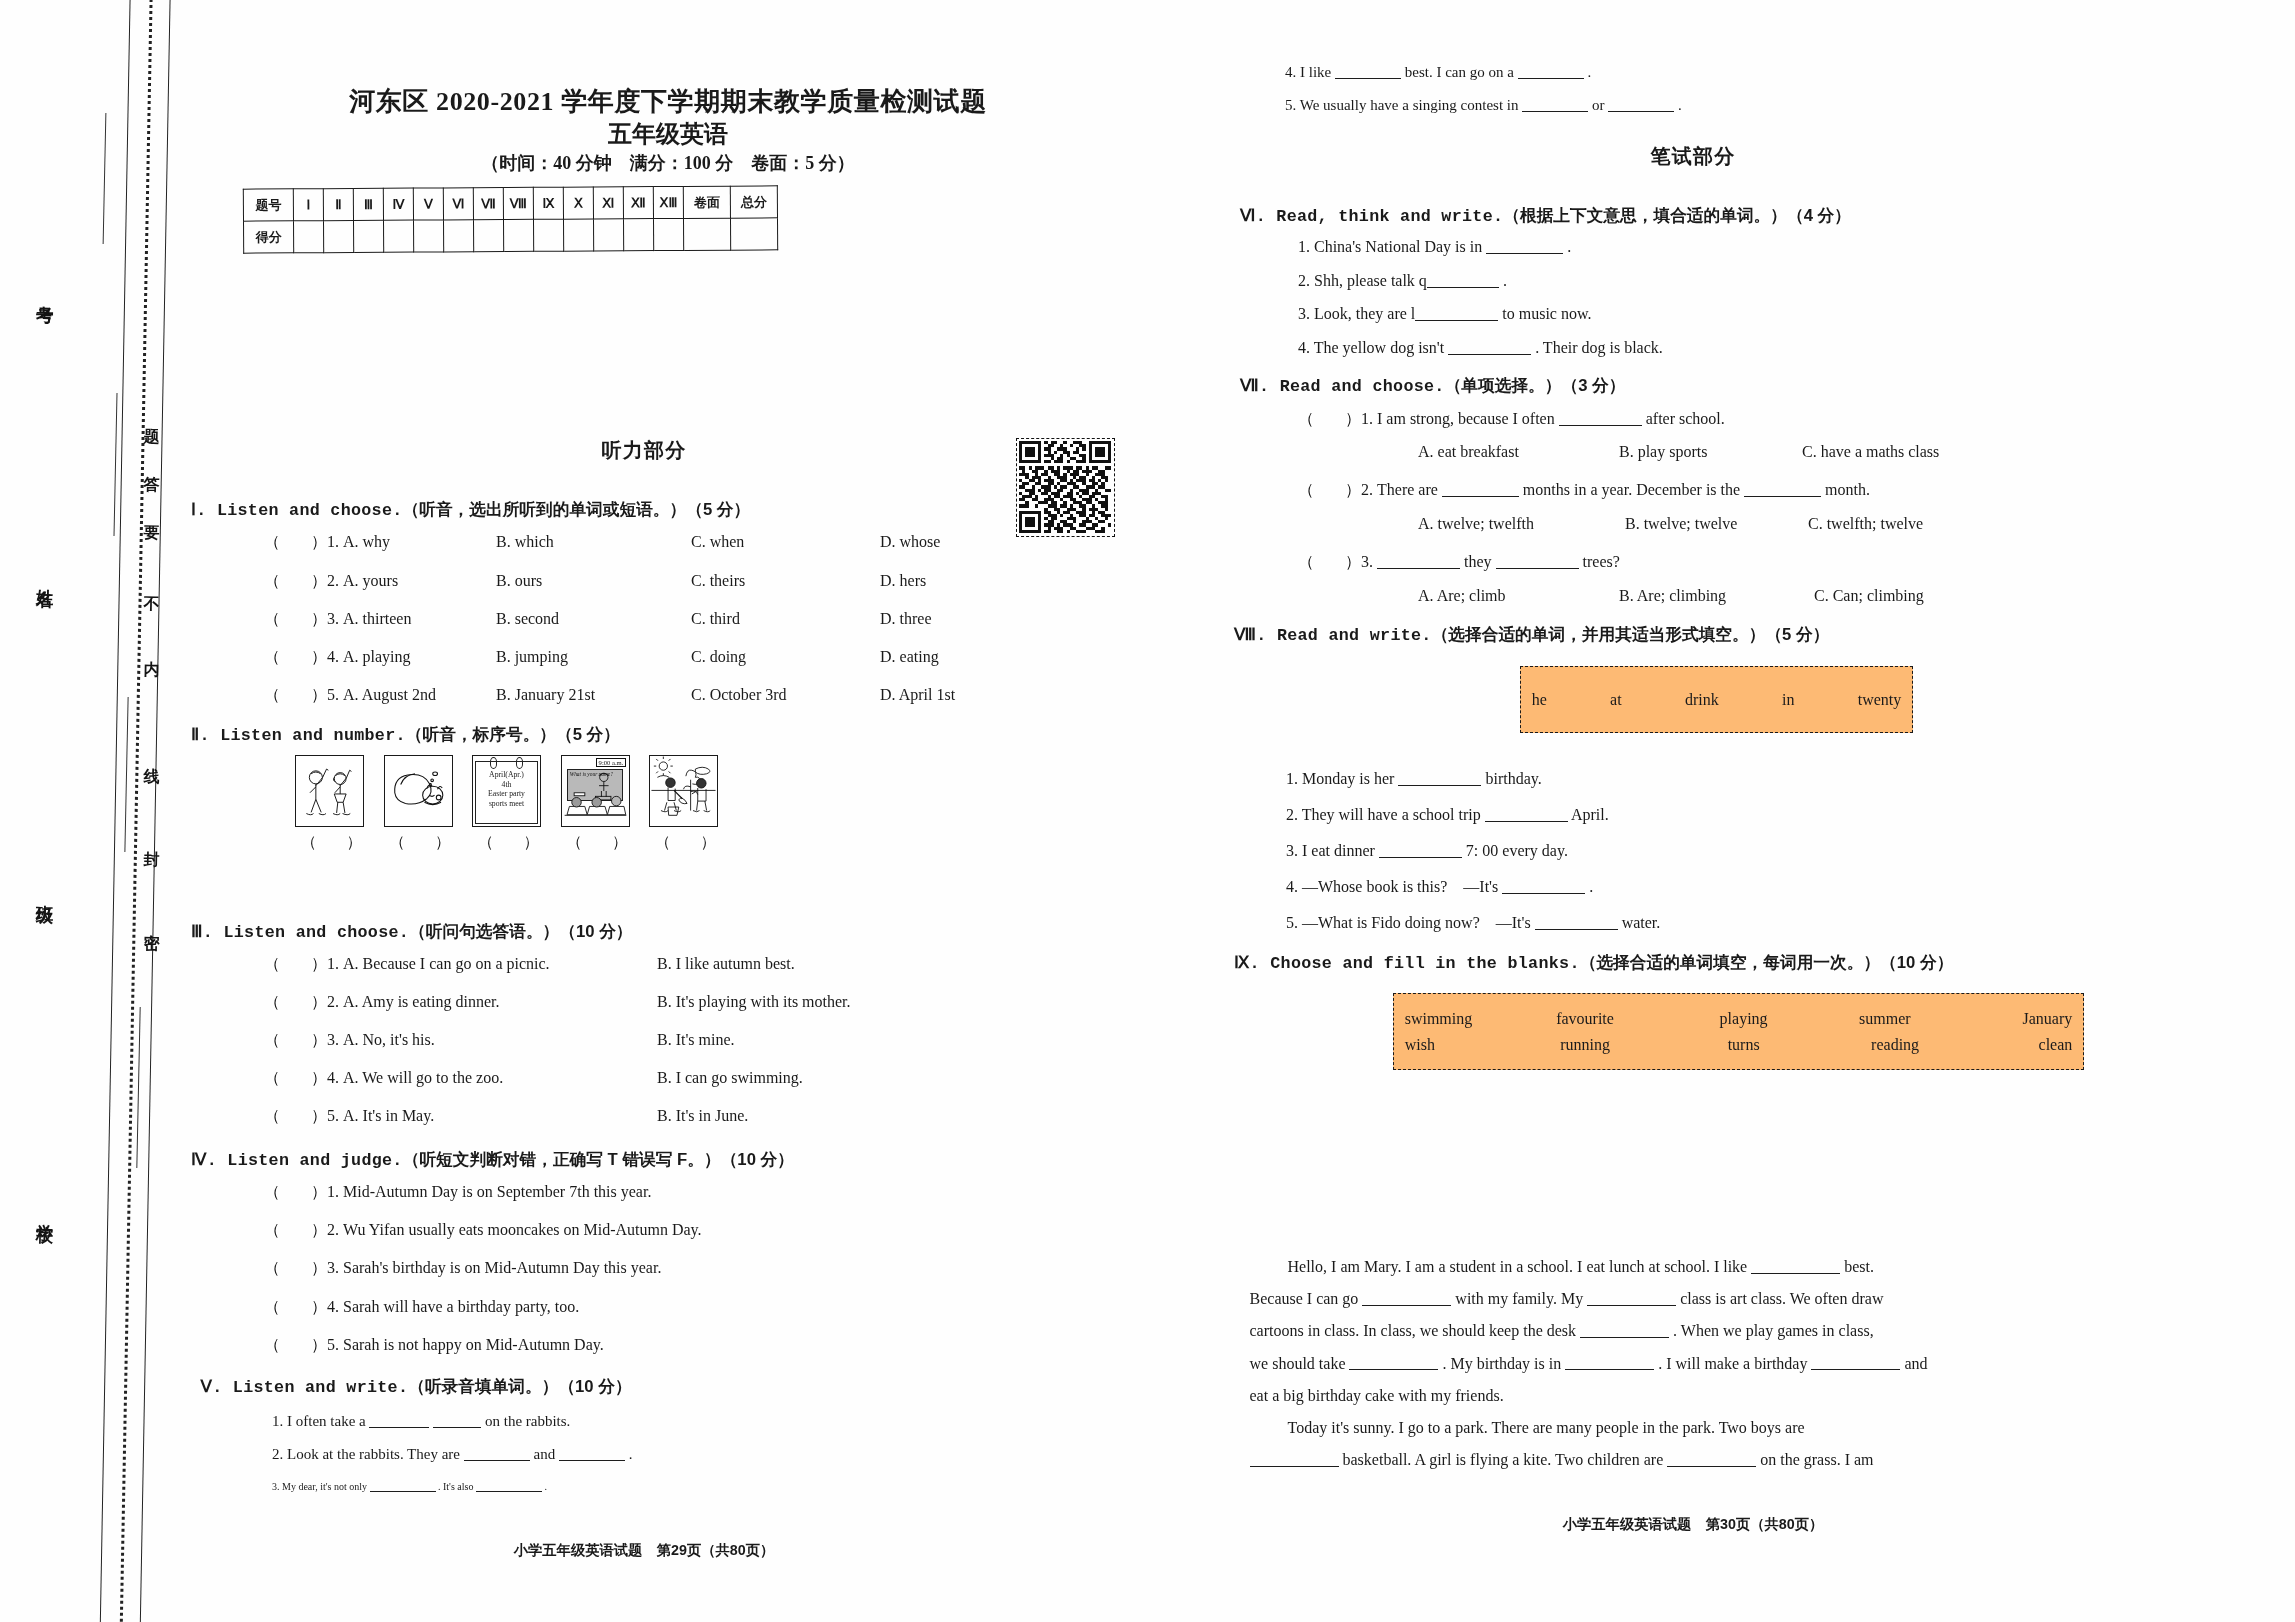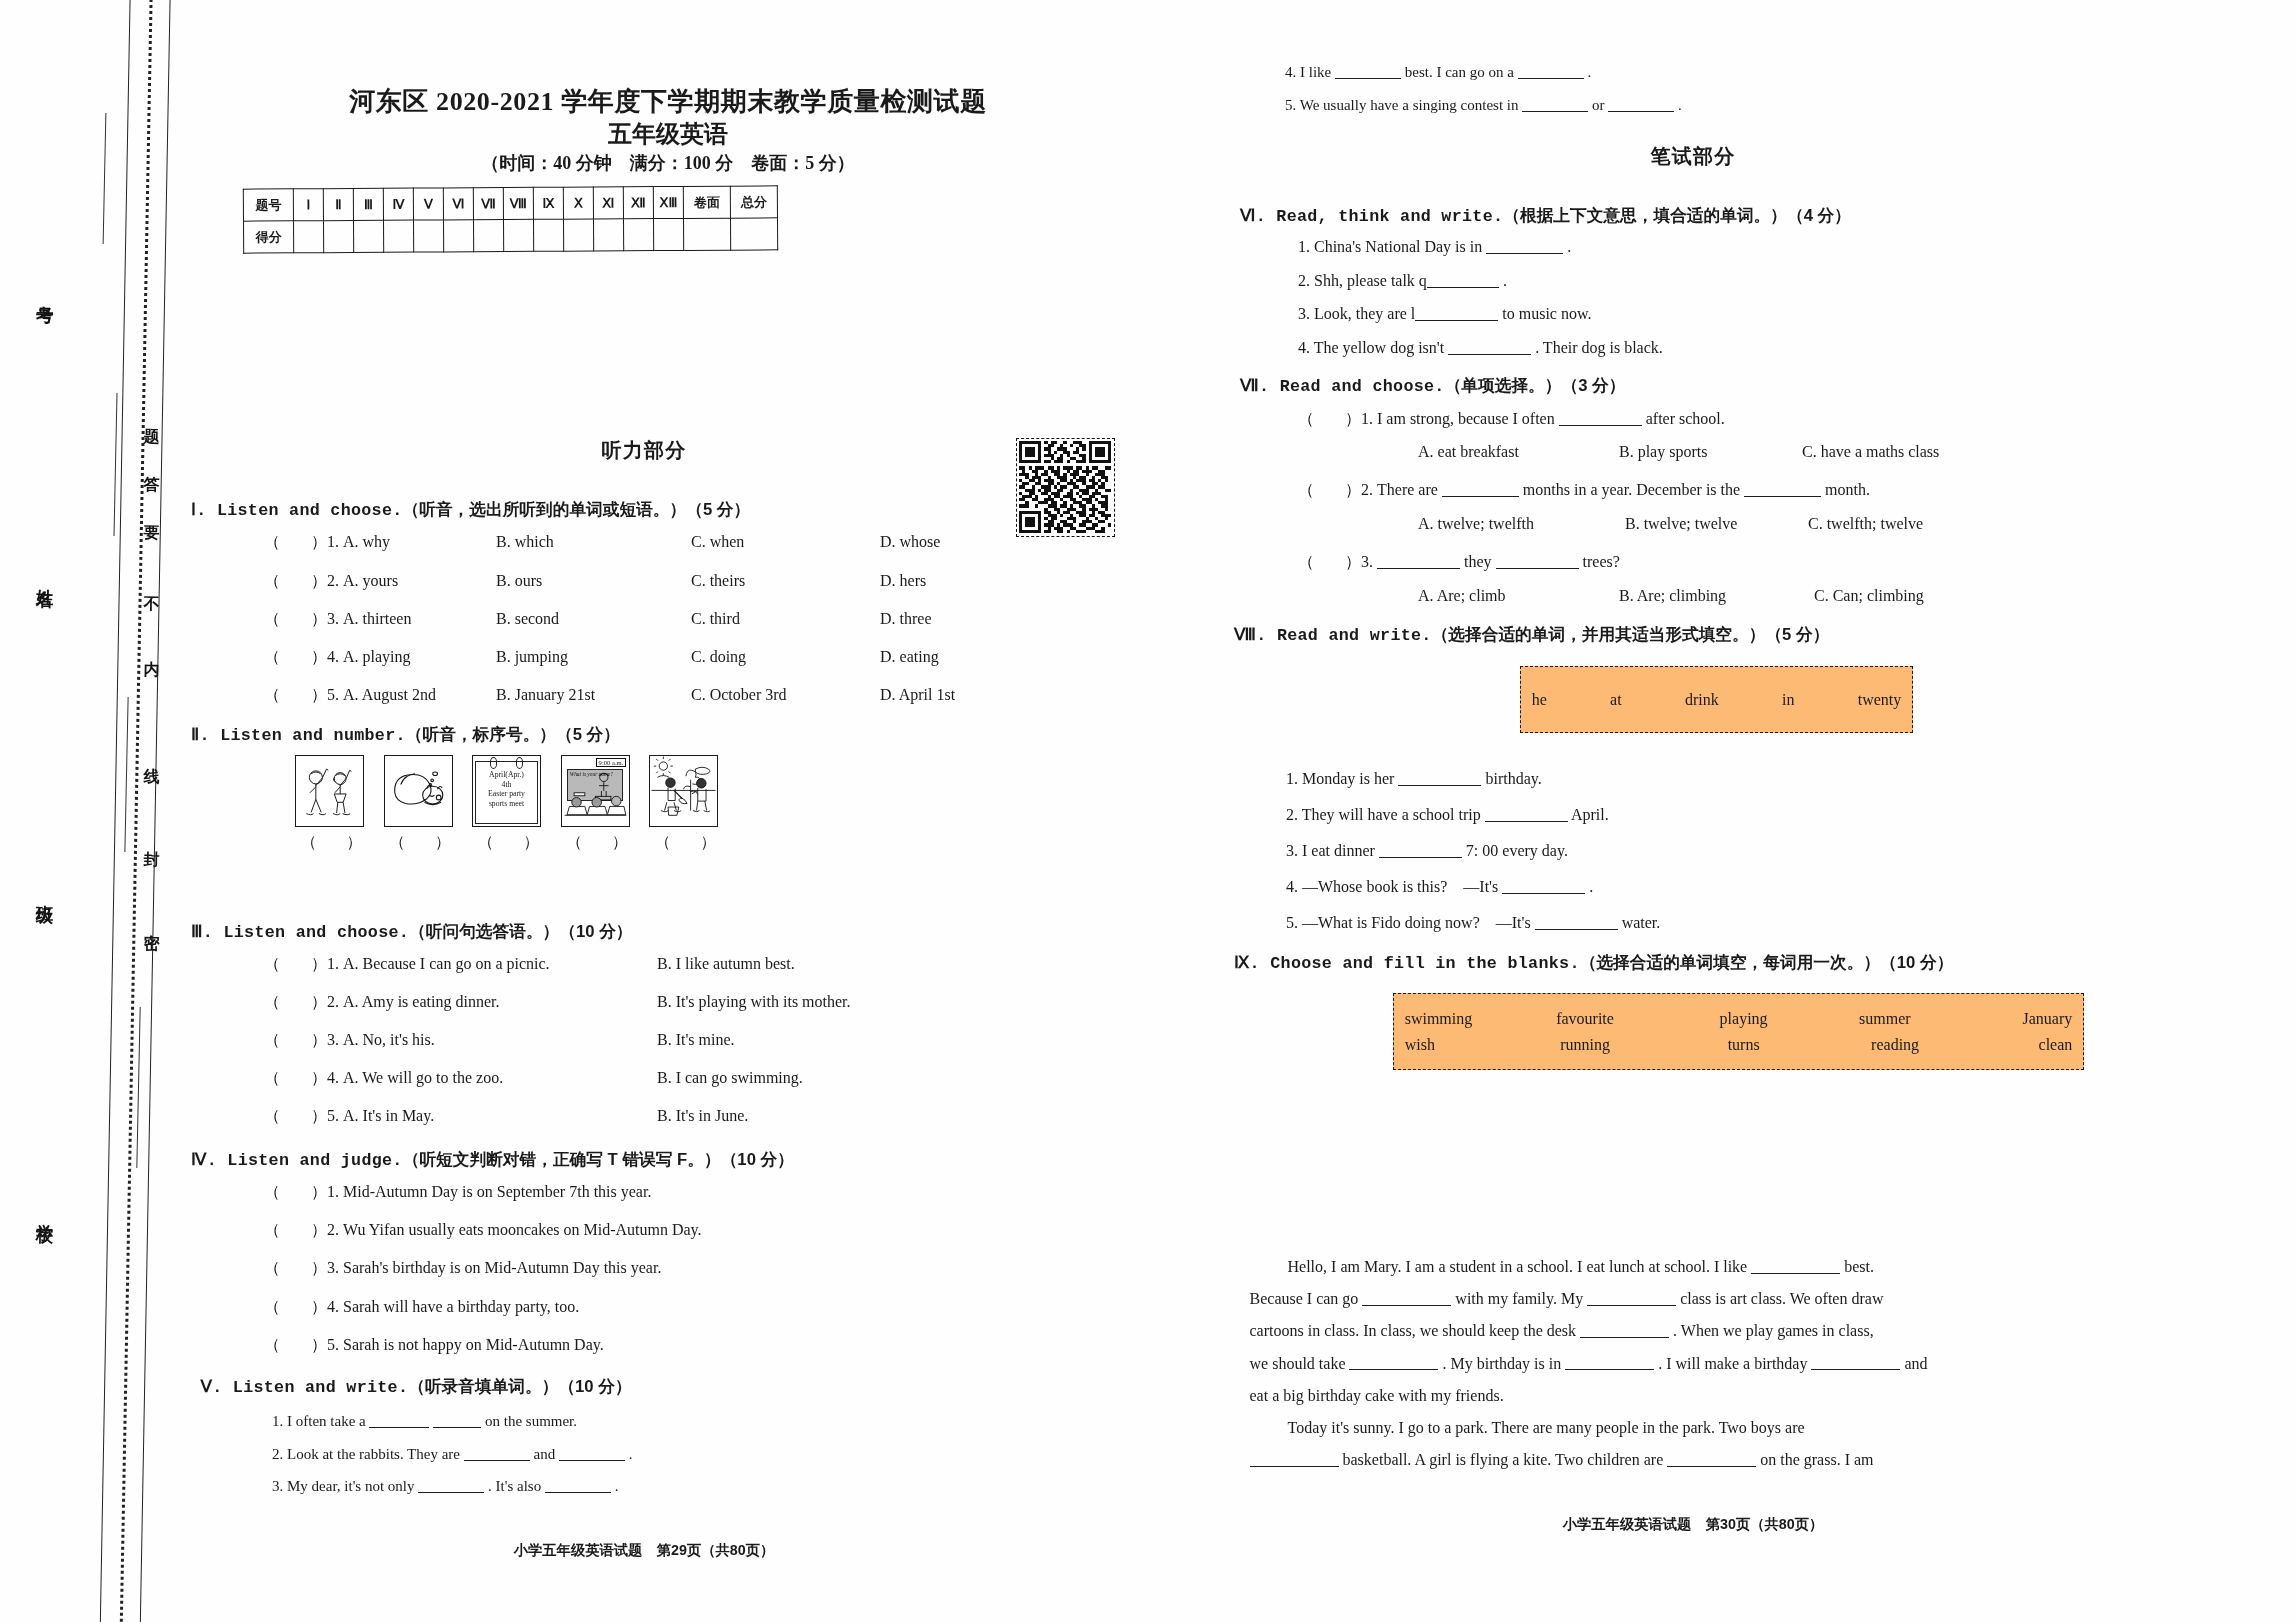--- a/index.html
+++ b/index.html
@@ -787,31 +787,31 @@
 
     <div class="ex-title" style="left:21.5px; top:1348px;">
       <span>Ⅴ.</span>
       <span>Listen and write.</span><span class="cn">（听录音填单词。）（10 分）</span>
     </div>
     <div class="q-row" style="left:93px; top:1386px; font-size:15px;">
       <span>1.</span>
       <span>I often take a</span>
       <span class="bl" style="width:60px"></span>
       <span class="bl" style="width:48px"></span>
-      <span>on the summer.</span>
+      <span>on the rabbits.</span>
     </div>
     <div class="q-row" style="left:93px; top:1419px; font-size:15px;">
       <span>2.</span>
       <span>Look at the rabbits. They are</span>
       <span class="bl" style="width:66px"></span>
       <span>and</span>
       <span class="bl" style="width:66px"></span>
       <span>.</span>
     </div>
-    <div class="q-row" style="left:93px; top:1451px; font-size:15px;">
+    <div class="q-row" style="left:93px; top:1451px; font-size:10px;">
       <span>3.</span>
       <span>My dear, it's not only</span>
       <span class="bl" style="width:66px"></span>
       <span>. It's also</span>
       <span class="bl" style="width:66px"></span>
       <span>.</span>
     </div>
 
     <div class="page-footer" style="left:0; top:1514px;">小学五年级英语试题　第29页（共80页）</div>
   </div>

